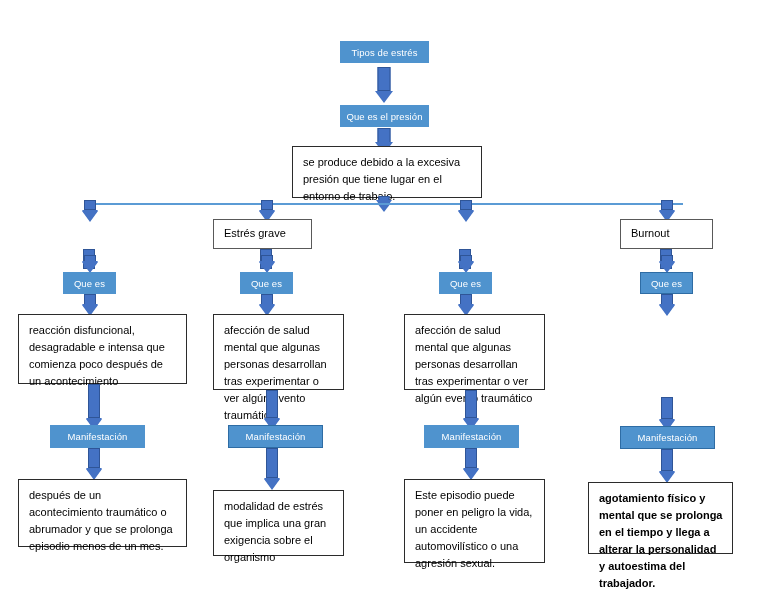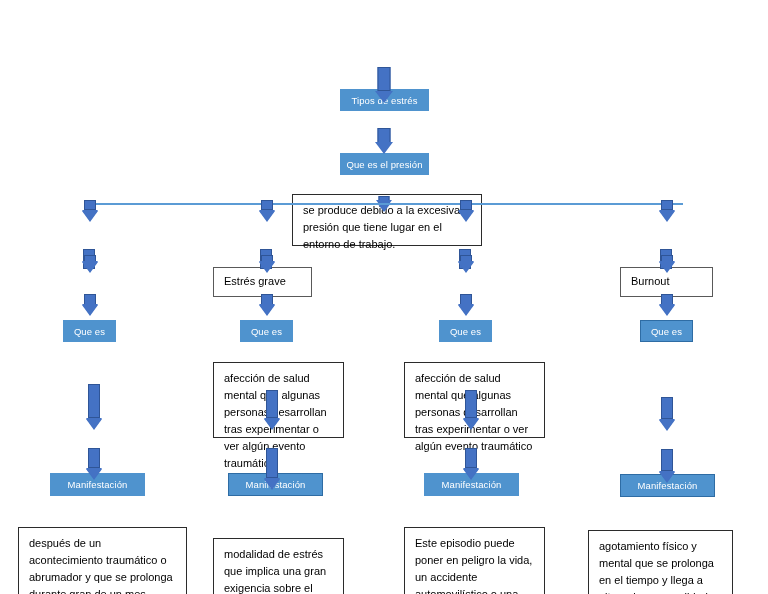--- a/index.html
+++ b/index.html
@@ -20,21 +20,20 @@
     width: 768px;
     height: 594px;
   }
 
   
   .node {
     position: absolute;
     box-sizing: border-box;
     display: flex;
     align-items: center;
-    margin-top: 48px;
   }
 
   .node.blue {
     background: #4F93CE;
     border: 1px solid #4F93CE;
     color: #ffffff;
     justify-content: center;
     text-align: center;
     font-size: 9.5px;
     letter-spacing: .1px;
@@ -170,37 +169,40 @@
 
   <div class="node blue" style="left:63px; top:272px; width:53px; height:22px;">
     <span class="node-text">Que es</span>
   </div>
 
   <div class="barrow" style="left:74px; top:294px; width:32px; height:22px;">
     <div class="shaft" style="width:12px; height:11px;"></div>
     <div class="head" style="border-left-width:8px; border-right-width:8px; border-top-width:11px;"></div>
   </div>
 
+  <div class="node white" style="left:18px; top:314px; width:169px; height:70px;">
+    <span class="node-text">reacción disfuncional, desagradable e intensa que comienza poco después de un acontecimiento</span>
+  </div>
 
   <div class="barrow" style="left:78px; top:384px; width:32px; height:46px;">
     <div class="shaft" style="width:12px; height:34px;"></div>
     <div class="head" style="border-left-width:8px; border-right-width:8px; border-top-width:11px;"></div>
   </div>
 
   <div class="node blue" style="left:50px; top:425px; width:95px; height:23px;">
     <span class="node-text">Manifestación</span>
   </div>
 
   <div class="barrow" style="left:78px; top:448px; width:32px; height:32px;">
     <div class="shaft" style="width:12px; height:20px;"></div>
     <div class="head" style="border-left-width:8px; border-right-width:8px; border-top-width:11px;"></div>
   </div>
 
   <div class="node white" style="left:18px; top:479px; width:169px; height:68px;">
-    <span class="node-text">después de un acontecimiento traumático o abrumador y que se prolonga durante gran de un mes.</span>
+    <span class="node-text">después de un acontecimiento traumático o abrumador y que se prolonga episodio menos de un mes.</span>
   </div>
 
   <div class="barrow" style="left:251px; top:200px; width:32px; height:22px;">
     <div class="shaft" style="width:12px; height:10px;"></div>
     <div class="head" style="border-left-width:8px; border-right-width:8px; border-top-width:11px;"></div>
   </div>
 
   <div class="node white centerv thin" style="left:213px; top:219px; width:99px; height:30px; padding:8px 10px;">
     <span class="node-text">Estrés grave</span>
   </div>
@@ -276,21 +278,21 @@
 
   <div class="node blue" style="left:424px; top:425px; width:95px; height:23px;">
     <span class="node-text">Manifestación</span>
   </div>
 
   <div class="barrow" style="left:455px; top:448px; width:32px; height:32px;">
     <div class="shaft" style="width:12px; height:20px;"></div>
     <div class="head" style="border-left-width:8px; border-right-width:8px; border-top-width:11px;"></div>
   </div>
 
-  <div class="node white" style="left:404px; top:479px; width:141px; height:72px;">
+  <div class="node white" style="left:404px; top:479px; width:141px; height:84px;">
     <span class="node-text">Este episodio puede poner en peligro la vida, un accidente automovilístico o una agresión sexual.</span>
   </div>
 
   <div class="barrow" style="left:651px; top:200px; width:32px; height:22px;">
     <div class="shaft" style="width:12px; height:10px;"></div>
     <div class="head" style="border-left-width:8px; border-right-width:8px; border-top-width:11px;"></div>
   </div>
 
   <div class="node white centerv thin" style="left:620px; top:219px; width:93px; height:30px; padding:0 10px;">
     <span class="node-text">Burnout</span>
@@ -320,17 +322,17 @@
 
   <div class="node blue bordered" style="left:620px; top:426px; width:95px; height:23px;">
     <span class="node-text">Manifestación</span>
   </div>
 
   <div class="barrow" style="left:651px; top:449px; width:32px; height:34px;">
     <div class="shaft" style="width:12px; height:22px;"></div>
     <div class="head" style="border-left-width:8px; border-right-width:8px; border-top-width:11px;"></div>
   </div>
 
-  <div class="node white" style="left:588px; top:482px; width:145px; height:72px;">
+  <div class="node white" style="left:588px; top:482px; width:145px; height:72px;font-weight:bold;">
     <span class="node-text">agotamiento físico y mental que se prolonga en el tiempo y llega a alterar la personalidad y autoestima del trabajador.</span>
   </div>
 
 </div>
 
 </body></html>

